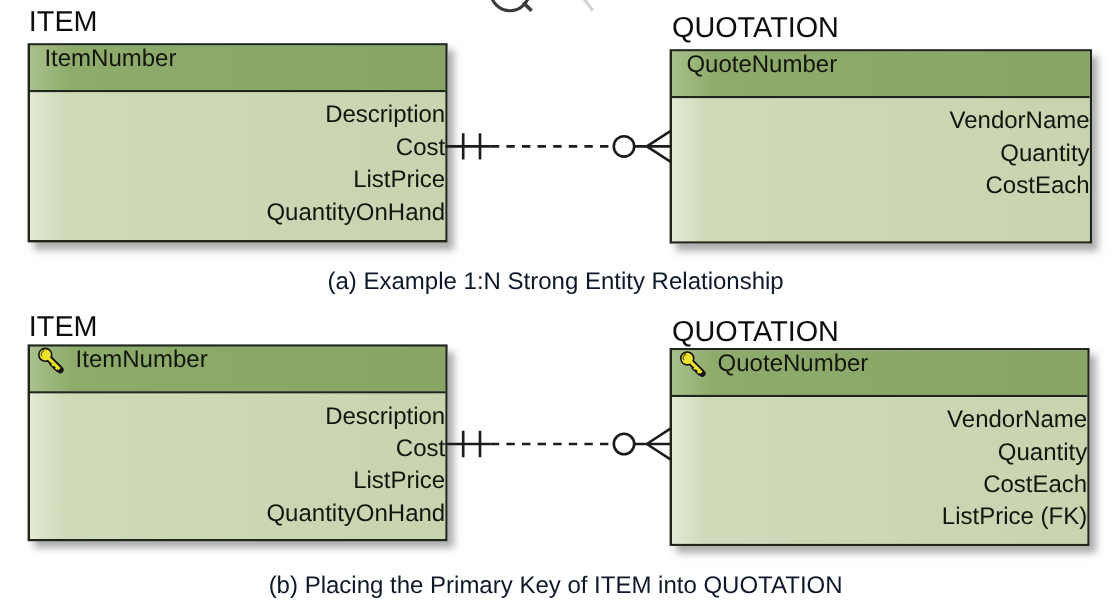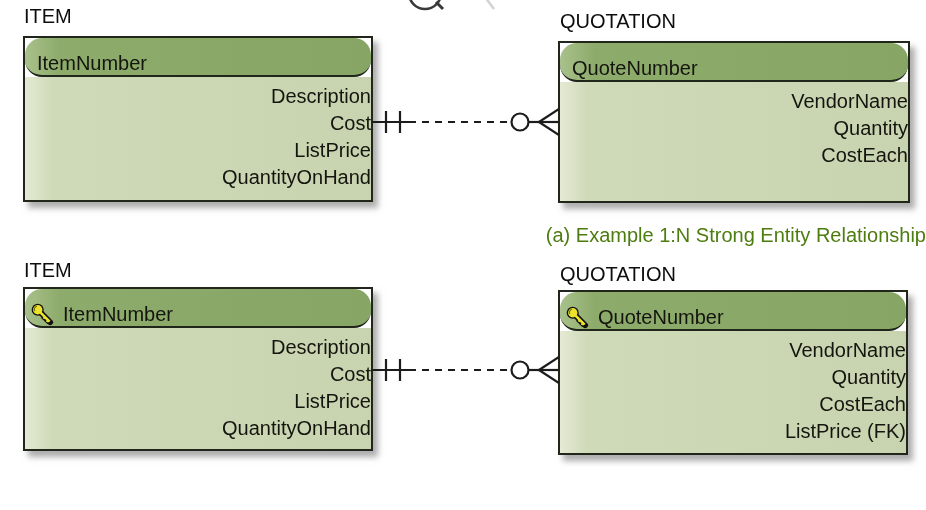--- a/index.html
+++ b/index.html
@@ -10,38 +10,38 @@
   }
   .entity {
     position:absolute; box-sizing:border-box;
     border:2px solid #20261a;
     box-shadow:5px 6px 6px rgba(105,105,105,0.55);
   }
   .entity-header {
     box-sizing:border-box; height:39px;
     background:linear-gradient(90deg,#a9c18b 0%,#8dab6b 10%,#87a665 100%);
     border-bottom:2px solid #20261a;
-    display:flex; align-items:flex-end;
-    font-size:20px; color:#15150f;border-radius:17px;
+    display:flex; align-items:flex-start;
+    font-size:20px; color:#15150f;
   }
   .entity-body {
     box-sizing:border-box; height:calc(100% - 39px);
     background:linear-gradient(90deg,#e4ead4 0%,#cfdab8 8%,#c8d4b0 100%);
     font-size:20px; color:#15150f; padding-top:6px;
   }
   .attr { line-height:27px; white-space:nowrap;text-align:right; }
   .pad12 { padding-left:12px; }
   .pad42 { padding-left:43px; }
   .hdr-text { white-space:nowrap; }
   .entity-title {
-    position:absolute; font-size:20px; color:#0d0d0d; white-space:nowrap;
+    position:absolute; font-size:24px; color:#0d0d0d; white-space:nowrap;
   }
   .caption {
-    position:absolute; left:0; width:926px; text-align:right;
-    font-size:20px; color:#4d7c0f;
+    position:absolute; left:0; width:926px; text-align:center;
+    font-size:20px; color:#0f172a;
   }
   .connector { position:absolute; }
   .key-badge { display:flex; align-items:center; margin-left:6px; margin-right:9px; }
   .topglyphs { position:absolute; left:390px; top:0; }
 </style>
 </head>
 <body>
 
 <div class="canvas">
 
@@ -159,14 +159,15 @@
       <circle cx="149" cy="22" r="8.5" fill="#ffffff"></circle>
       <line x1="157.5" y1="22" x2="168" y2="22"></line>
       <g>
         <line x1="168" y1="22" x2="188" y2="9"></line>
         <line x1="168" y1="22" x2="188" y2="22"></line>
         <line x1="168" y1="22" x2="188" y2="35"></line>
       </g>
     </g>
   </svg>
 
+  <div class="caption" style="top:477px">(b) Placing the Primary Key of ITEM into QUOTATION</div>
 
 </div>
 
 </body></html>

